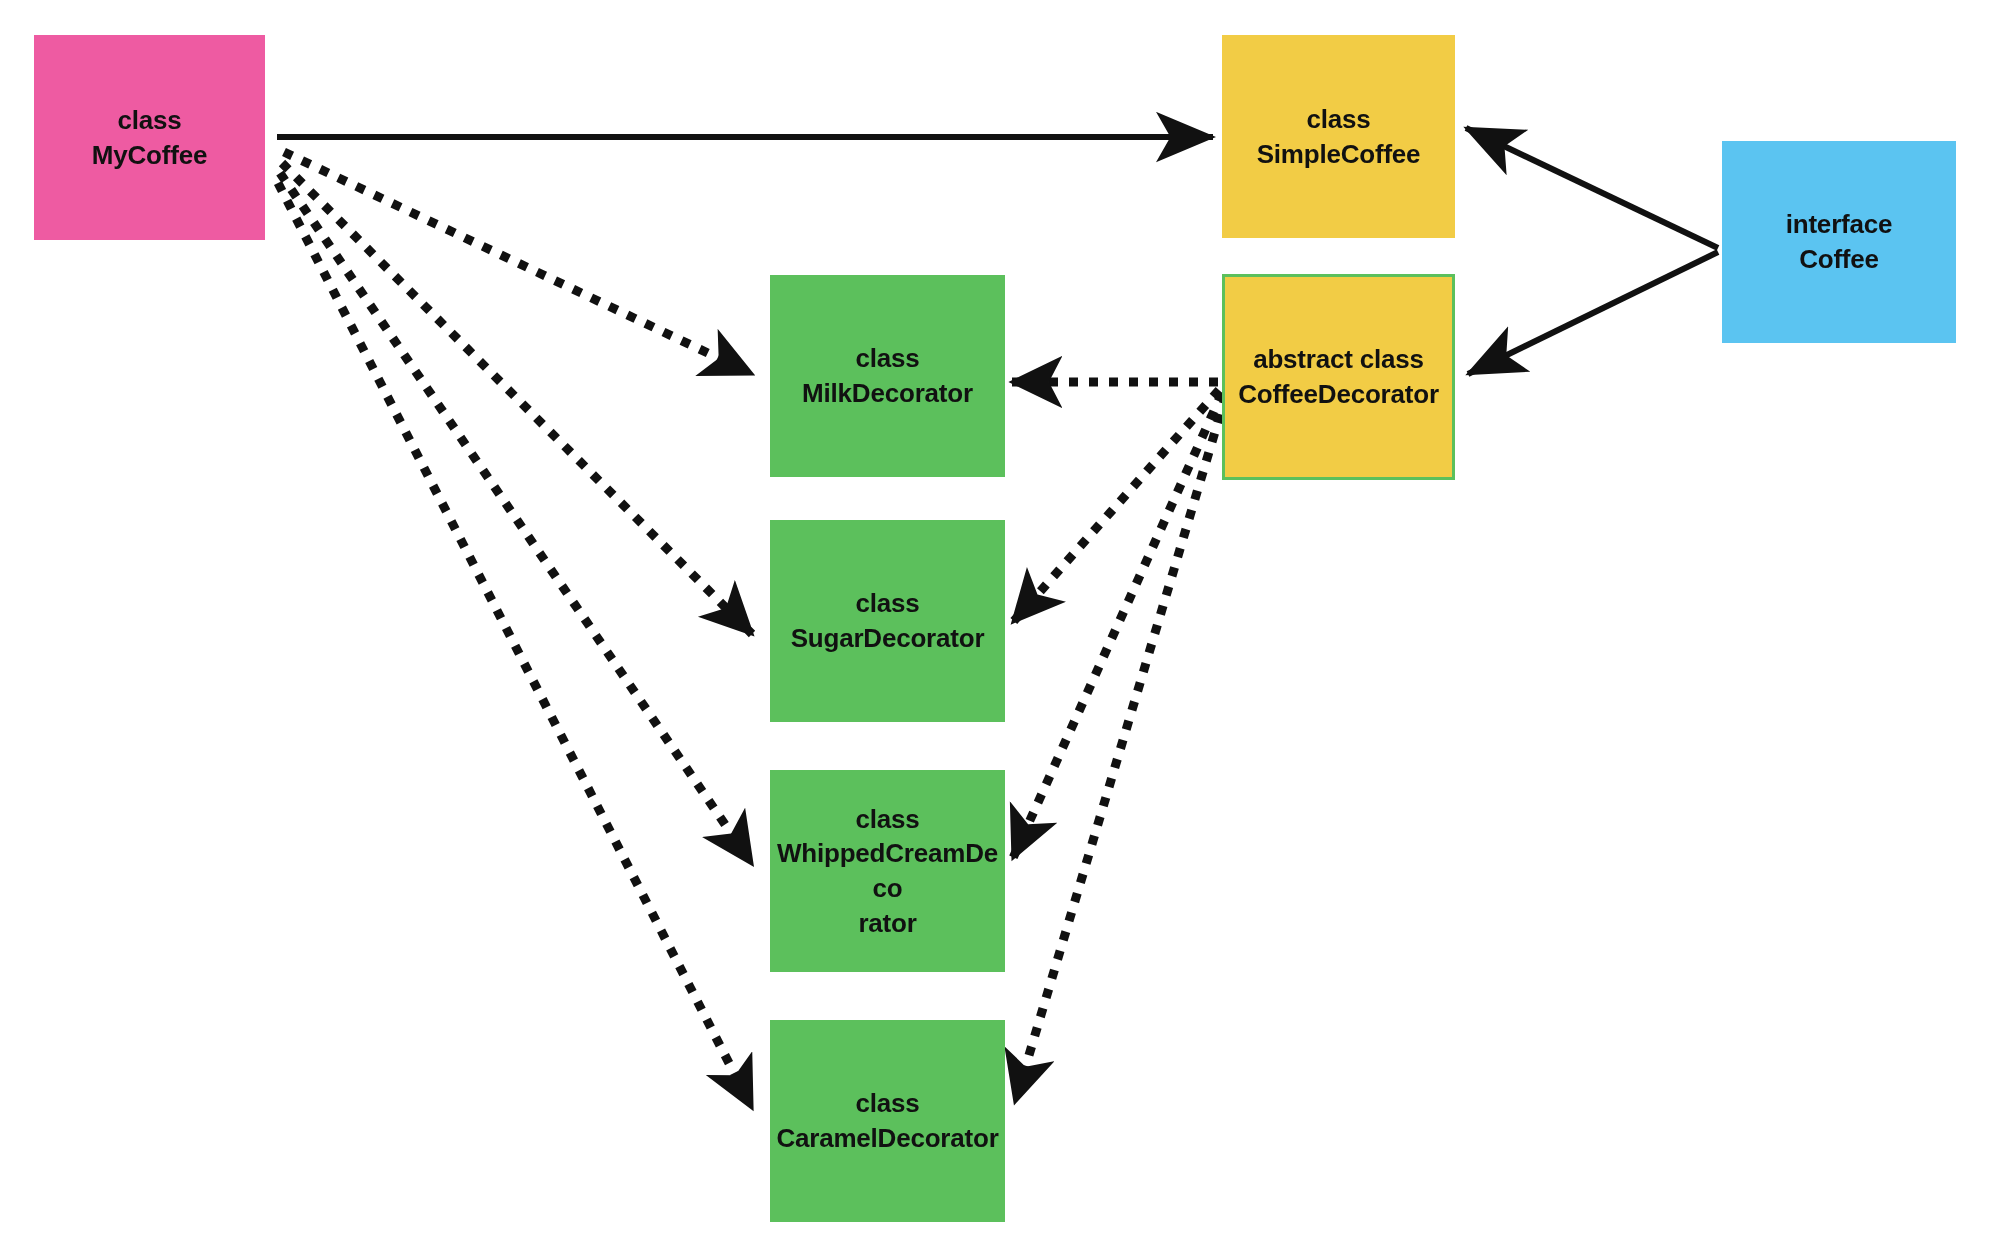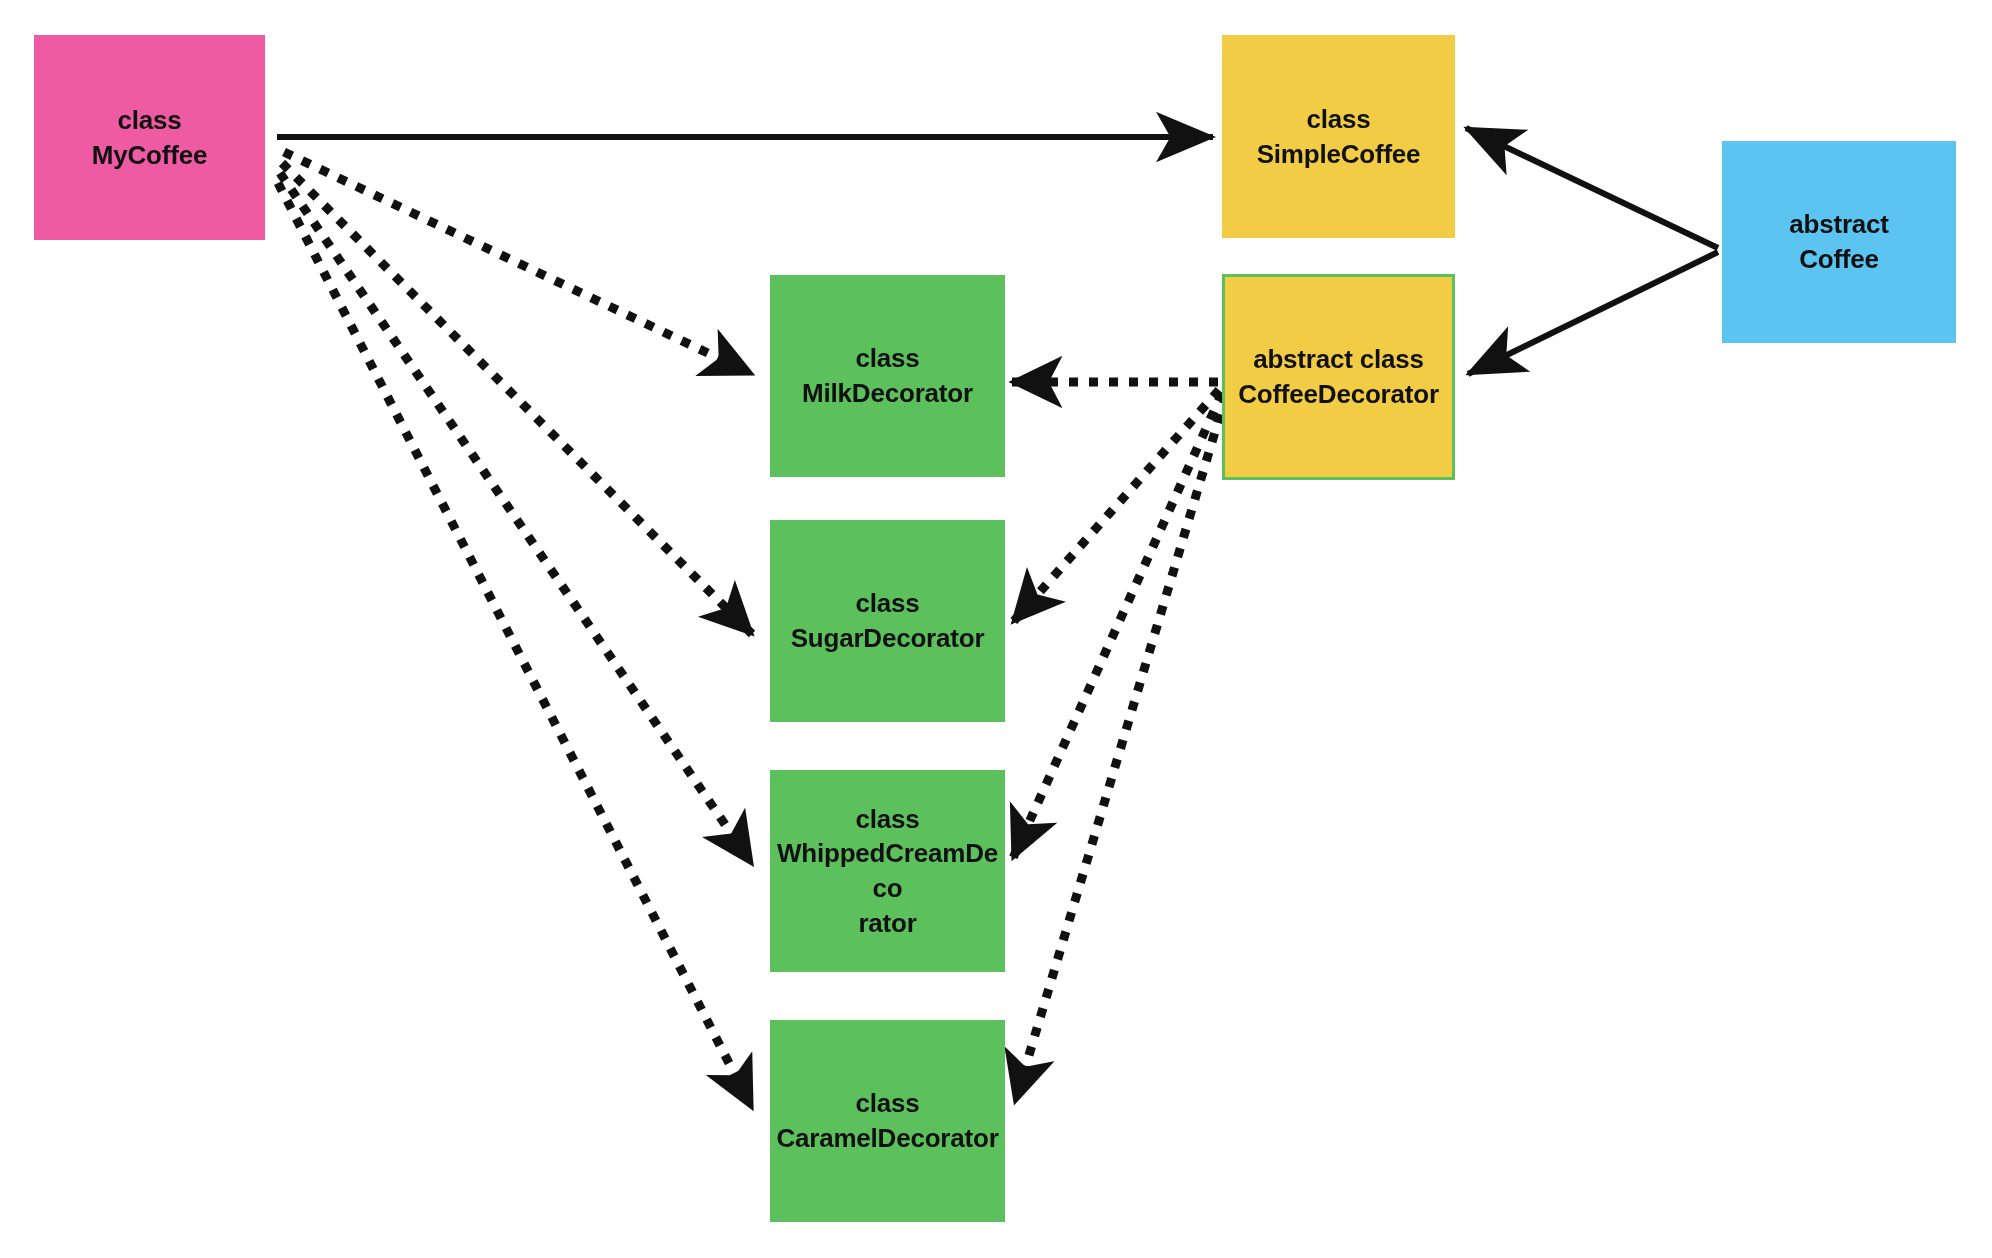--- a/index.html
+++ b/index.html
@@ -90,21 +90,21 @@
     <span class="node-label">class
 SimpleCoffee</span>
   </div>
 
   <div class="node node-yellow node-outlined-green" style="left:1222px; top:274px; width:233px; height:206px;text-align:center;">
     <span class="node-label">abstract class
 CoffeeDecorator</span>
   </div>
 
   <div class="node node-blue" style="left:1722px; top:141px; width:234px; height:202px;">
-    <span class="node-label">abstract
+    <span class="node-label">interface
 Coffee</span>
   </div>
 
   <div class="node node-green" style="left:770px; top:275px; width:235px; height:202px;">
     <span class="node-label">class
 MilkDecorator</span>
   </div>
 
   <div class="node node-green" style="left:770px; top:520px; width:235px; height:202px;">
     <span class="node-label">class

